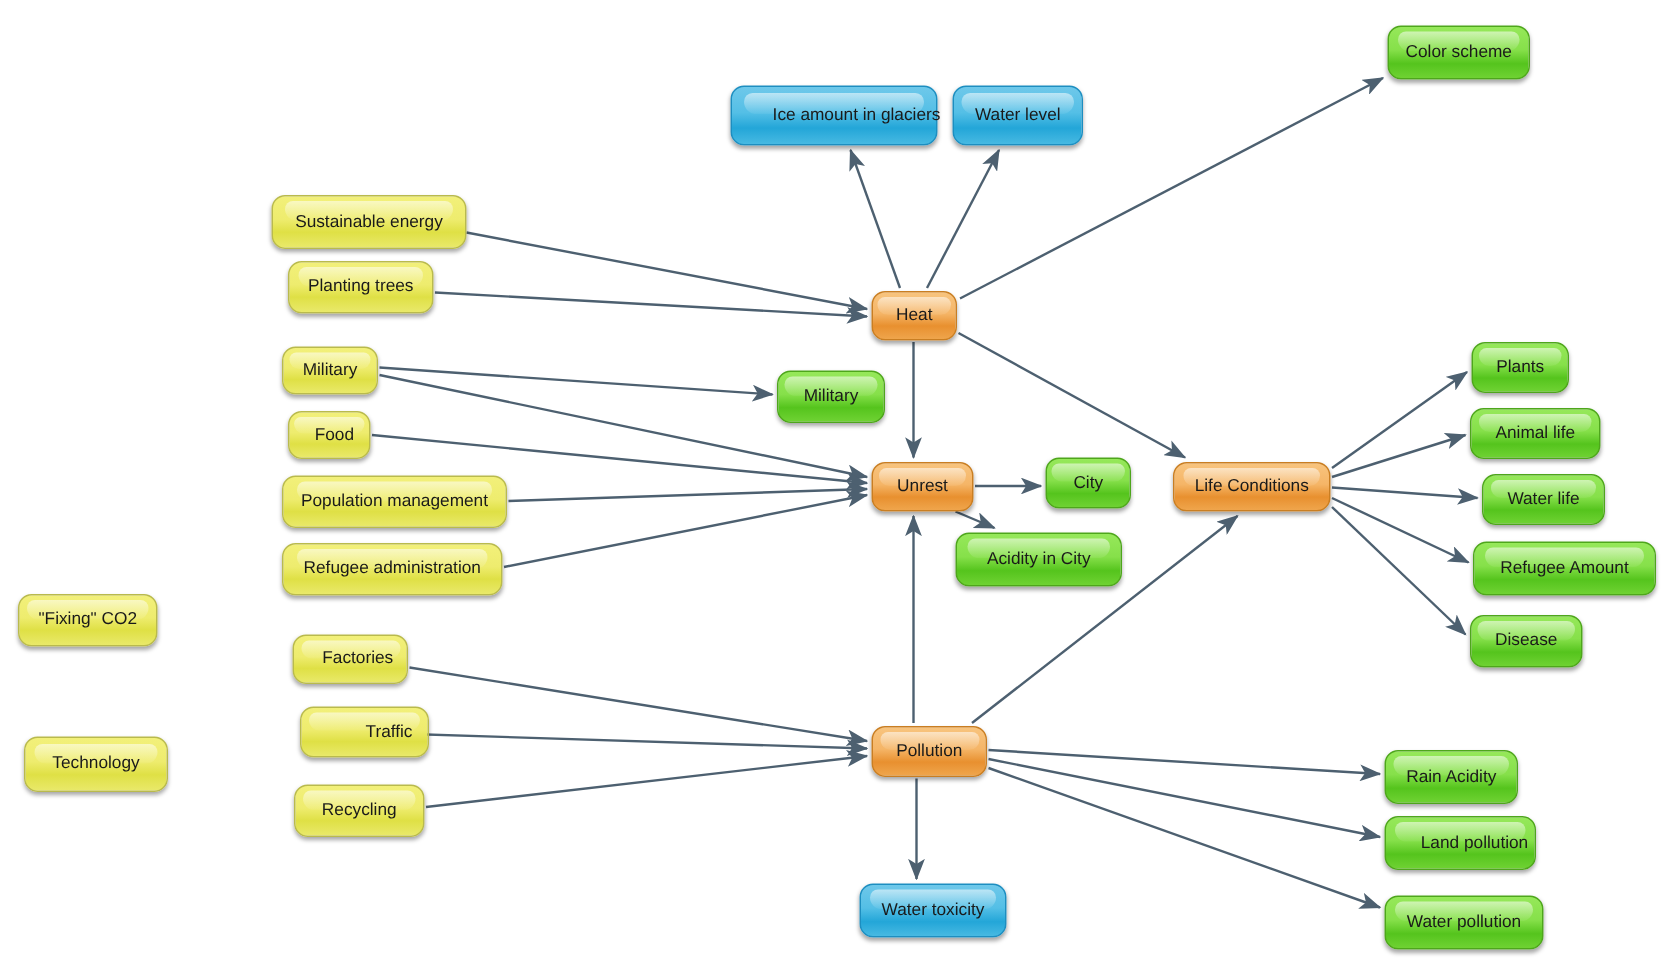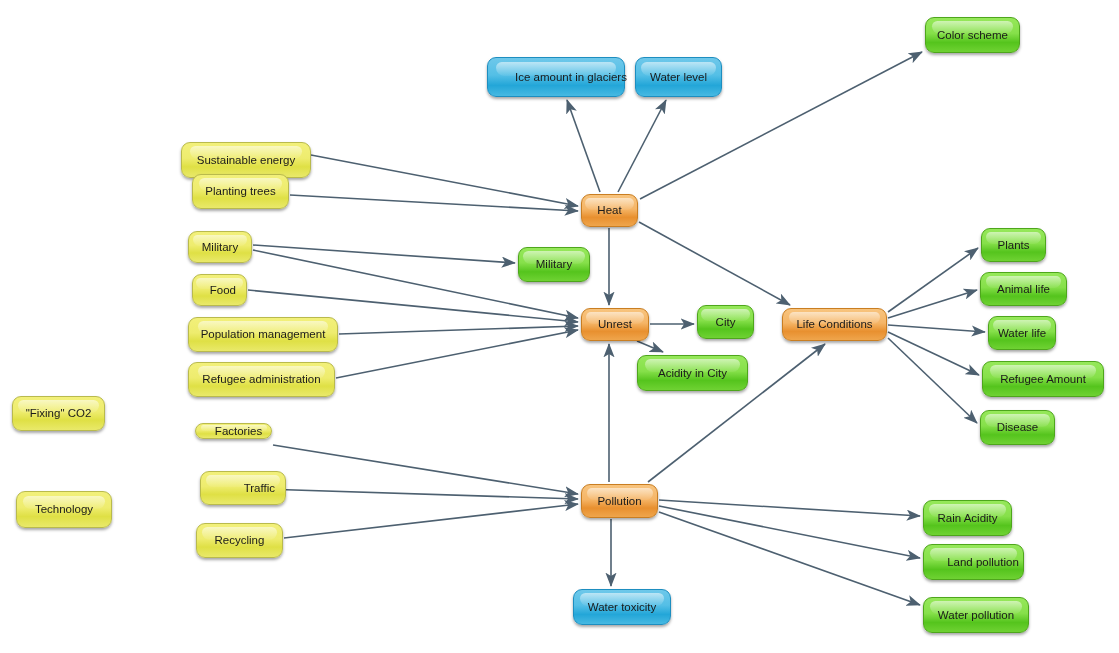--- a/index.html
+++ b/index.html
@@ -124,21 +124,21 @@
         <span class="lbl">Ice amount in glaciers</span>
       </div>
       <div class="node n-blue" style="left: 635px; top: 57px; width: 87px; height: 40px;">
         <div class="cap"></div>
         <span class="lbl">Water level</span>
       </div>
       <div class="node n-green" style="left: 925px; top: 17px; width: 95px; height: 36px;">
         <div class="cap"></div>
         <span class="lbl">Color scheme</span>
       </div>
-      <div class="node n-yellow" style="left: 181px; top: 130px; width: 130px; height: 36px; margin-top: 12px;">
+      <div class="node n-yellow" style="left: 181px; top: 130px; width: 130px; height: 36px;">
         <div class="cap"></div>
         <span class="lbl">Sustainable energy</span>
       </div>
       <div class="node n-yellow" style="left: 192px; top: 174px; width: 97px; height: 35px;">
         <div class="cap"></div>
         <span class="lbl">Planting trees</span>
       </div>
       <div class="node n-orange" style="left: 581px; top: 194px; width: 57px; height: 33px;">
         <div class="cap"></div>
         <span class="lbl">Heat</span>
@@ -172,21 +172,21 @@
         <span class="lbl">City</span>
       </div>
       <div class="node n-orange" style="left: 782px; top: 308px; width: 105px; height: 33px;">
         <div class="cap"></div>
         <span class="lbl">Life Conditions</span>
       </div>
       <div class="node n-yellow" style="left: 188px; top: 317px; width: 150px; height: 35px;">
         <div class="cap"></div>
         <span class="lbl">Population management</span>
       </div>
-      <div class="node n-green" style="left: 988px; top: 316px; width: 68px; height: 34px;">
+      <div class="node n-green" style="left: 988px; top: 316px; width: 82px; height: 34px;">
         <div class="cap"></div>
         <span class="lbl">Water life</span>
       </div>
       <div class="node n-green" style="left: 637px; top: 355px; width: 111px; height: 36px;">
         <div class="cap"></div>
         <span class="lbl">Acidity in City</span>
       </div>
       <div class="node n-green" style="left: 982px; top: 361px; width: 122px; height: 36px;">
         <div class="cap"></div>
         <span class="lbl">Refugee Amount</span>
@@ -196,21 +196,21 @@
         <span class="lbl">Refugee administration</span>
       </div>
       <div class="node n-yellow" style="left: 12px; top: 396px; width: 93px; height: 35px;">
         <div class="cap"></div>
         <span class="lbl">"Fixing" CO2</span>
       </div>
       <div class="node n-green" style="left: 980px; top: 410px; width: 75px; height: 35px;">
         <div class="cap"></div>
         <span class="lbl">Disease</span>
       </div>
-      <div class="node n-yellow" style="left: 195px; top: 423px; width: 77px; height: 16px; padding-left: 20px;">
+      <div class="node n-yellow" style="left: 195px; top: 423px; width: 77px; height: 33px; padding-left: 20px;">
         <div class="cap"></div>
         <span class="lbl">Factories</span>
       </div>
       <div class="node n-yellow" style="left: 200px; top: 471px; width: 86px; height: 34px; justify-content: flex-end;">
         <div class="cap"></div>
         <span class="lbl">Traffic</span>
       </div>
       <div class="node n-orange" style="left: 581px; top: 484px; width: 77px; height: 34px;">
         <div class="cap"></div>
         <span class="lbl">Pollution</span>

